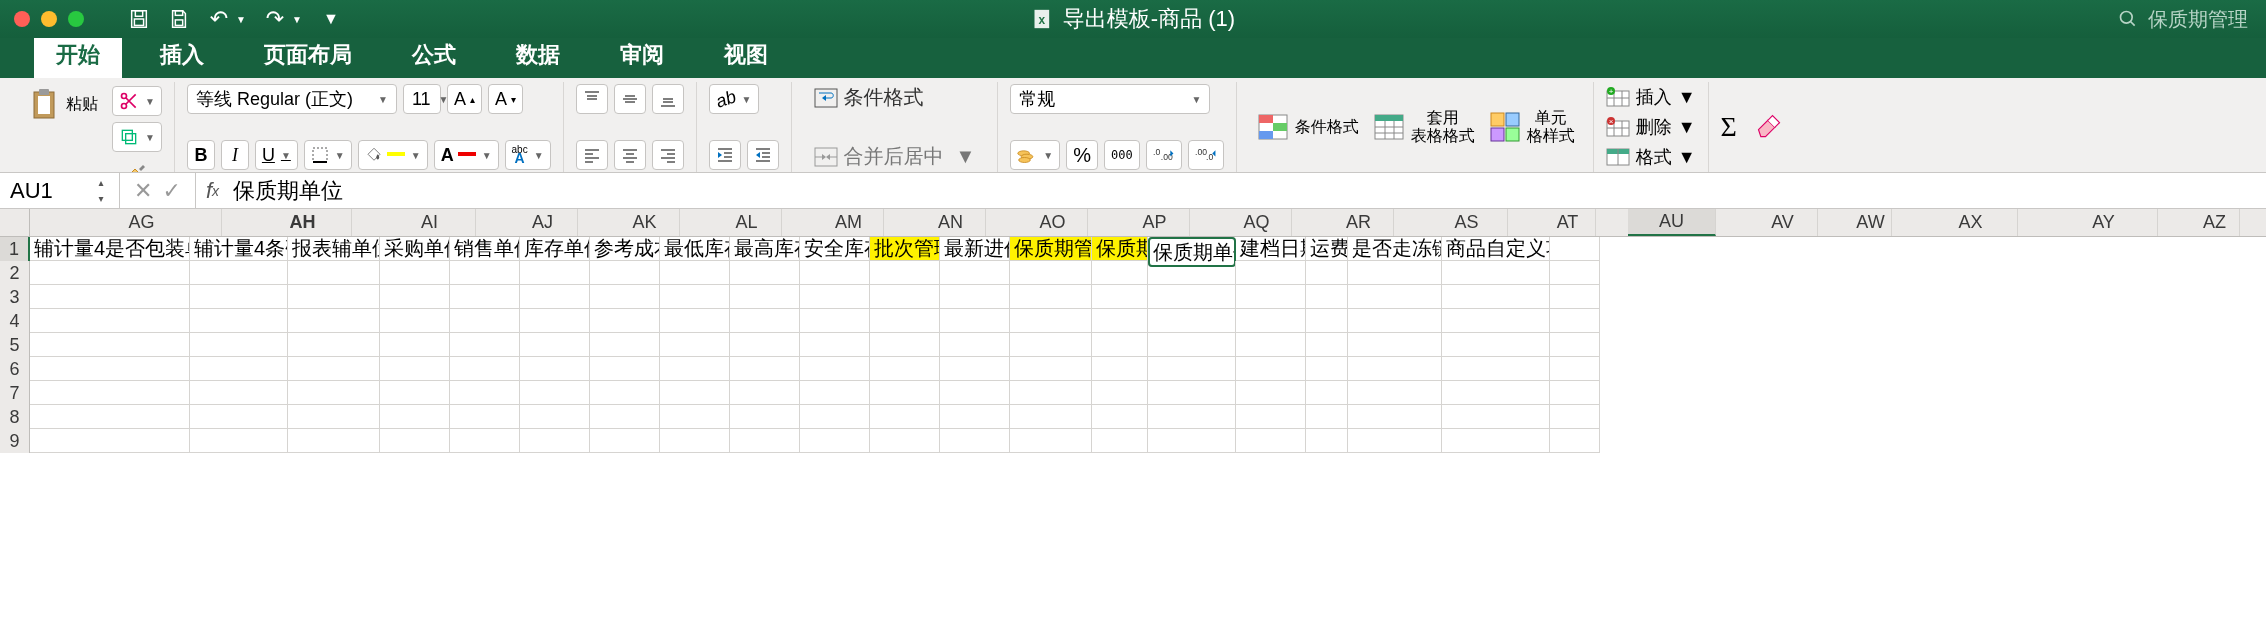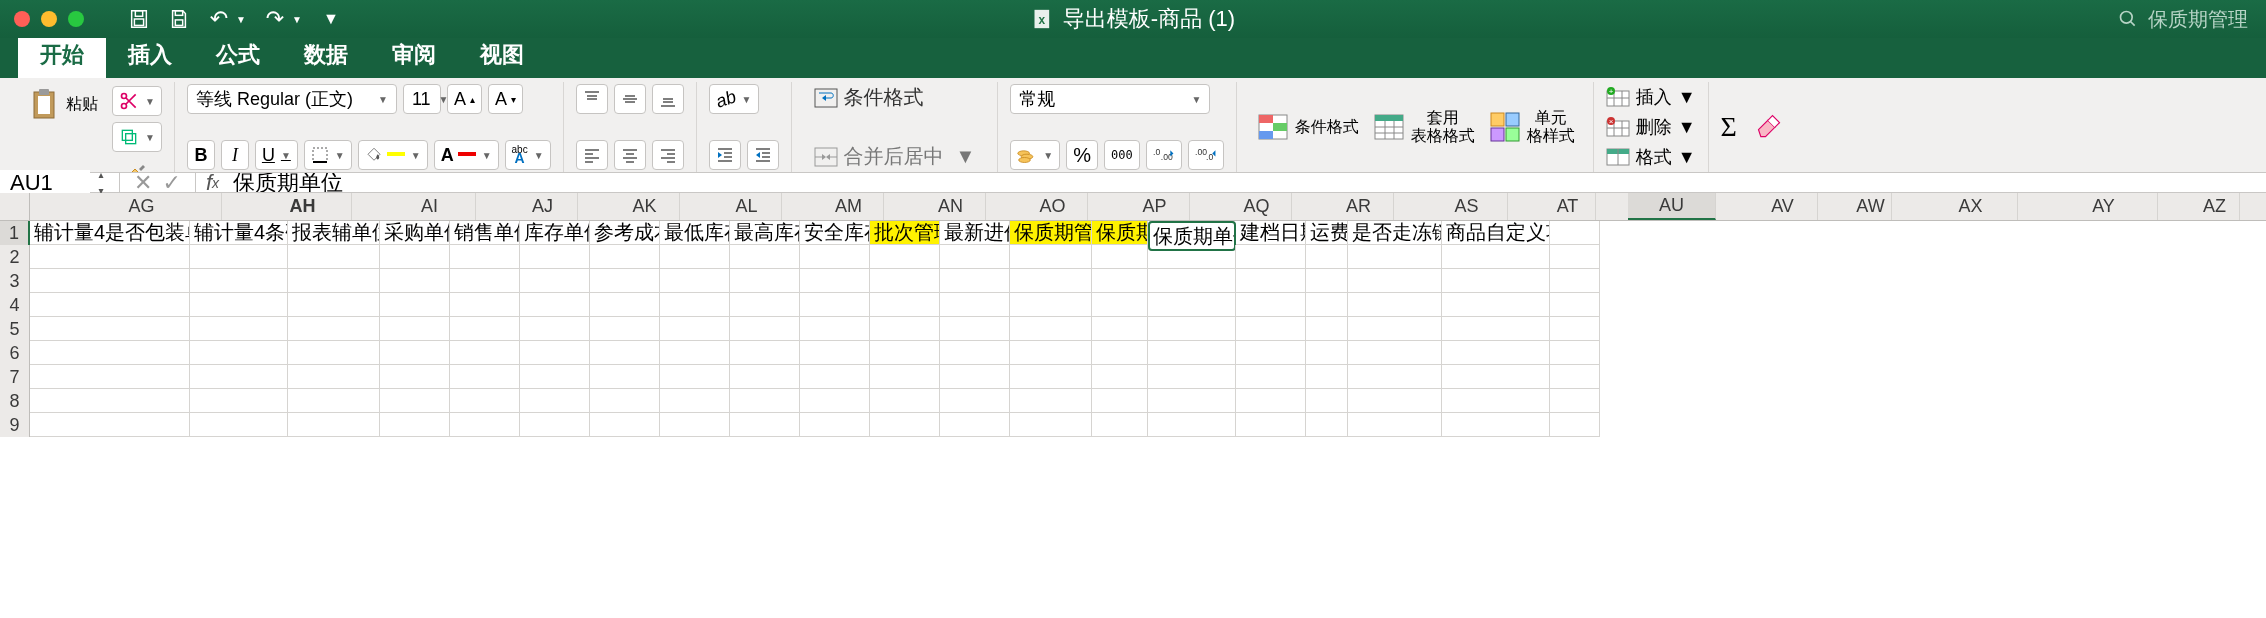--- a/index.html
+++ b/index.html
@@ -14,42 +14,42 @@
 .qat svg, .qat .glyph { width: 22px; height: 22px; display: block; }
 .qat .glyph { font-size: 22px; line-height: 22px; text-align: center; }
 .qat .drop { font-size: 10px; margin-left: -12px; }
 .doc { position: absolute; left: 50%; transform: translateX(-50%); display: flex; align-items: center; gap: 10px; font-size: 22px; font-weight: 400; }
 .doc svg { width: 22px; height: 24px; }
 .search { margin-left: auto; display: flex; align-items: center; gap: 10px; padding: 0 18px; color: #b7d4c6; font-size: 20px; }
 .search svg { width: 20px; height: 20px; }
 
 
 .tabstrip { height: 40px; background: #17613e; display: flex; align-items: flex-end; padding-left: 18px; color: #fff; }
-.tab { padding: 8px 22px; font-size: 22px; font-weight: 600; cursor: pointer; }
+.tab { padding: 8px 22px; font-size: 22px; font-weight: 600; cursor: pointer; margin-left: 16px; }
 .tab.active { background: #fff; color: #1a6b45; border-top-left-radius: 3px; border-top-right-radius: 3px; }
 
 
 .ribbon { height: 95px; background: #f1f0ef; border-bottom: 1px solid #c9c7c5; display: flex; padding: 4px 8px 0; overflow: hidden; }
 .group { display: flex; flex-direction: column; justify-content: space-between; padding: 2px 12px; border-right: 1px solid #d8d6d4; }
 .group:last-child { border-right: none; }
 .row { display: flex; align-items: center; gap: 6px; }
 .row + .row { margin-top: 4px; }
 .bbtn { min-width: 28px; height: 30px; background: #fff; border: 1px solid #c6c4c2; border-radius: 4px; display: inline-flex; align-items: center; justify-content: center; cursor: pointer; padding: 0 6px; font-size: 18px; gap: 4px; }
 .bbtn svg { display: block; }
 .bbtn .dd { font-size: 10px; color: #666; margin-left: 2px; }
 .sel { height: 30px; background: #fff; border: 1px solid #c6c4c2; border-radius: 4px; padding: 0 8px; display: inline-flex; align-items: center; justify-content: space-between; gap: 8px; cursor: pointer; }
 .sel .dd { font-size: 10px; color: #666; }
 .biglabel { display: flex; flex-direction: row; align-items: center; justify-content: flex-end; padding: 2px 6px; gap: 4px; font-size: 16px; line-height: 18px; cursor: pointer; text-align: center; }
 .biglabel svg { width: 36px; height: 36px; }
 .plain { display: flex; align-items: center; gap: 6px; font-size: 20px; color: #777; padding: 0 10px; cursor: default; }
 .insert-row { display: flex; align-items: center; gap: 6px; font-size: 18px; height: 28px; cursor: pointer; }
 .insert-row svg { width: 24px; height: 20px; }
 
 
-.fbar { height: 20px; background: #fff; border-bottom: 1px solid #c9c7c5; display: flex; align-items: stretch; font-size: 22px; }
+.fbar { height: 36px; background: #fff; border-bottom: 1px solid #c9c7c5; display: flex; align-items: stretch; font-size: 22px; }
 .namebox { width: 120px; border-right: 1px solid #c9c7c5; display: flex; align-items: center; }
 .namebox input { border: none; width: 90px; padding-left: 10px; font-size: 22px; outline: none; }
 .spin { width: 22px; display: flex; flex-direction: column; }
 .spin div { flex: 1; font-size: 10px; text-align: center; line-height: 16px; color: #555; cursor: pointer; }
 .fx-btns { display: flex; align-items: center; gap: 10px; padding: 0 14px; border-right: 1px solid #c9c7c5; }
 .fx-btns span { color: #999; cursor: pointer; font-family: "Lucida Grande", sans-serif; }
 .fx-label { font-style: italic; color: #555; padding: 0 10px; display: flex; align-items: center; }
 .fx-input { flex: 1; border: none; outline: none; font-size: 22px; padding-left: 4px; }
 
 
@@ -109,20 +109,21 @@
         <circle cx="10" cy="10" r="7"></circle>
         <line x1="20" y1="20" x2="15" y2="15"></line>
       </svg>
     <span>保质期管理</span>
   </div>
 </div>
 
 <div class="tabstrip" id="tabstrip">
     <div class="tab active">开始</div>
     <div class="tab">插入</div>
+    <div class="tab">页面布局</div>
     <div class="tab">公式</div>
     <div class="tab">数据</div>
     <div class="tab">审阅</div>
     <div class="tab">视图</div>
   </div>
 
 <div class="ribbon">
 
   <div class="group" style="flex-direction:row;align-items:flex-start;">
     <div class="biglabel">

